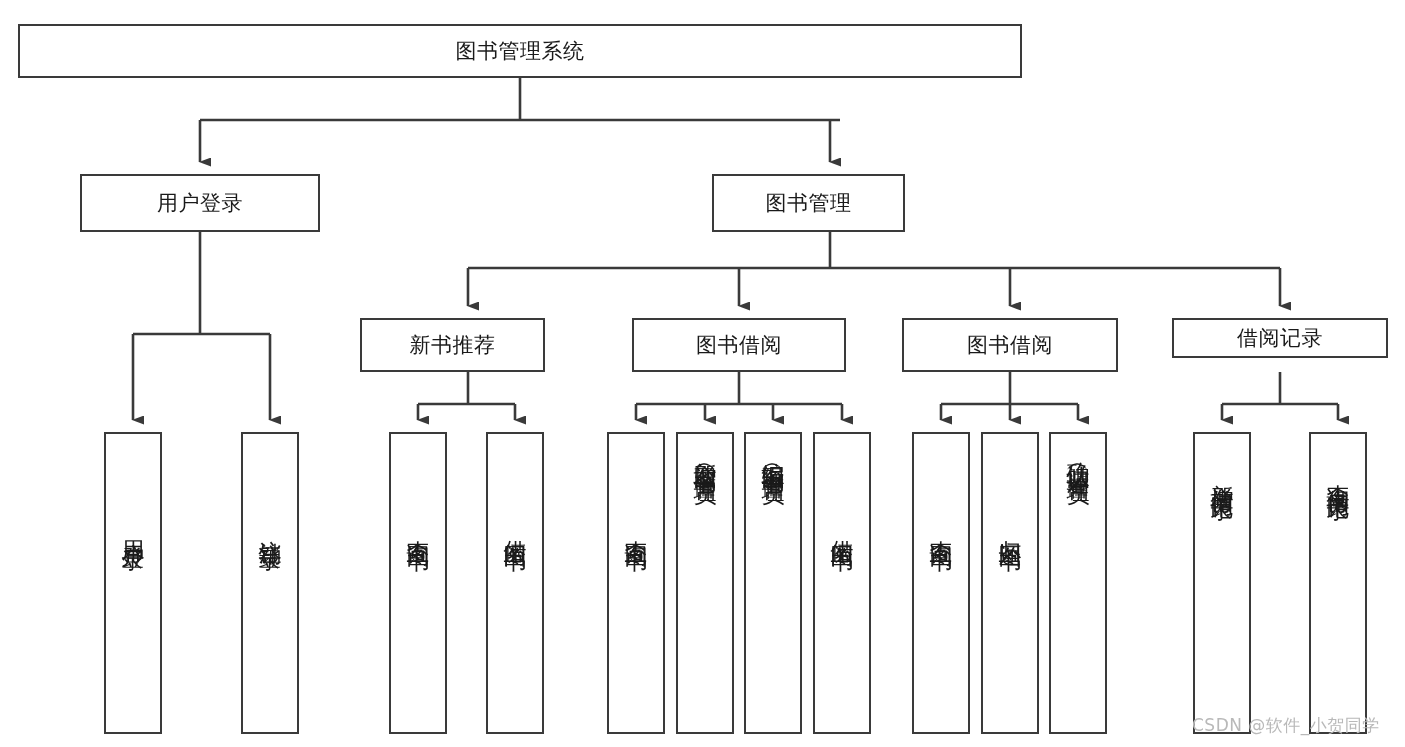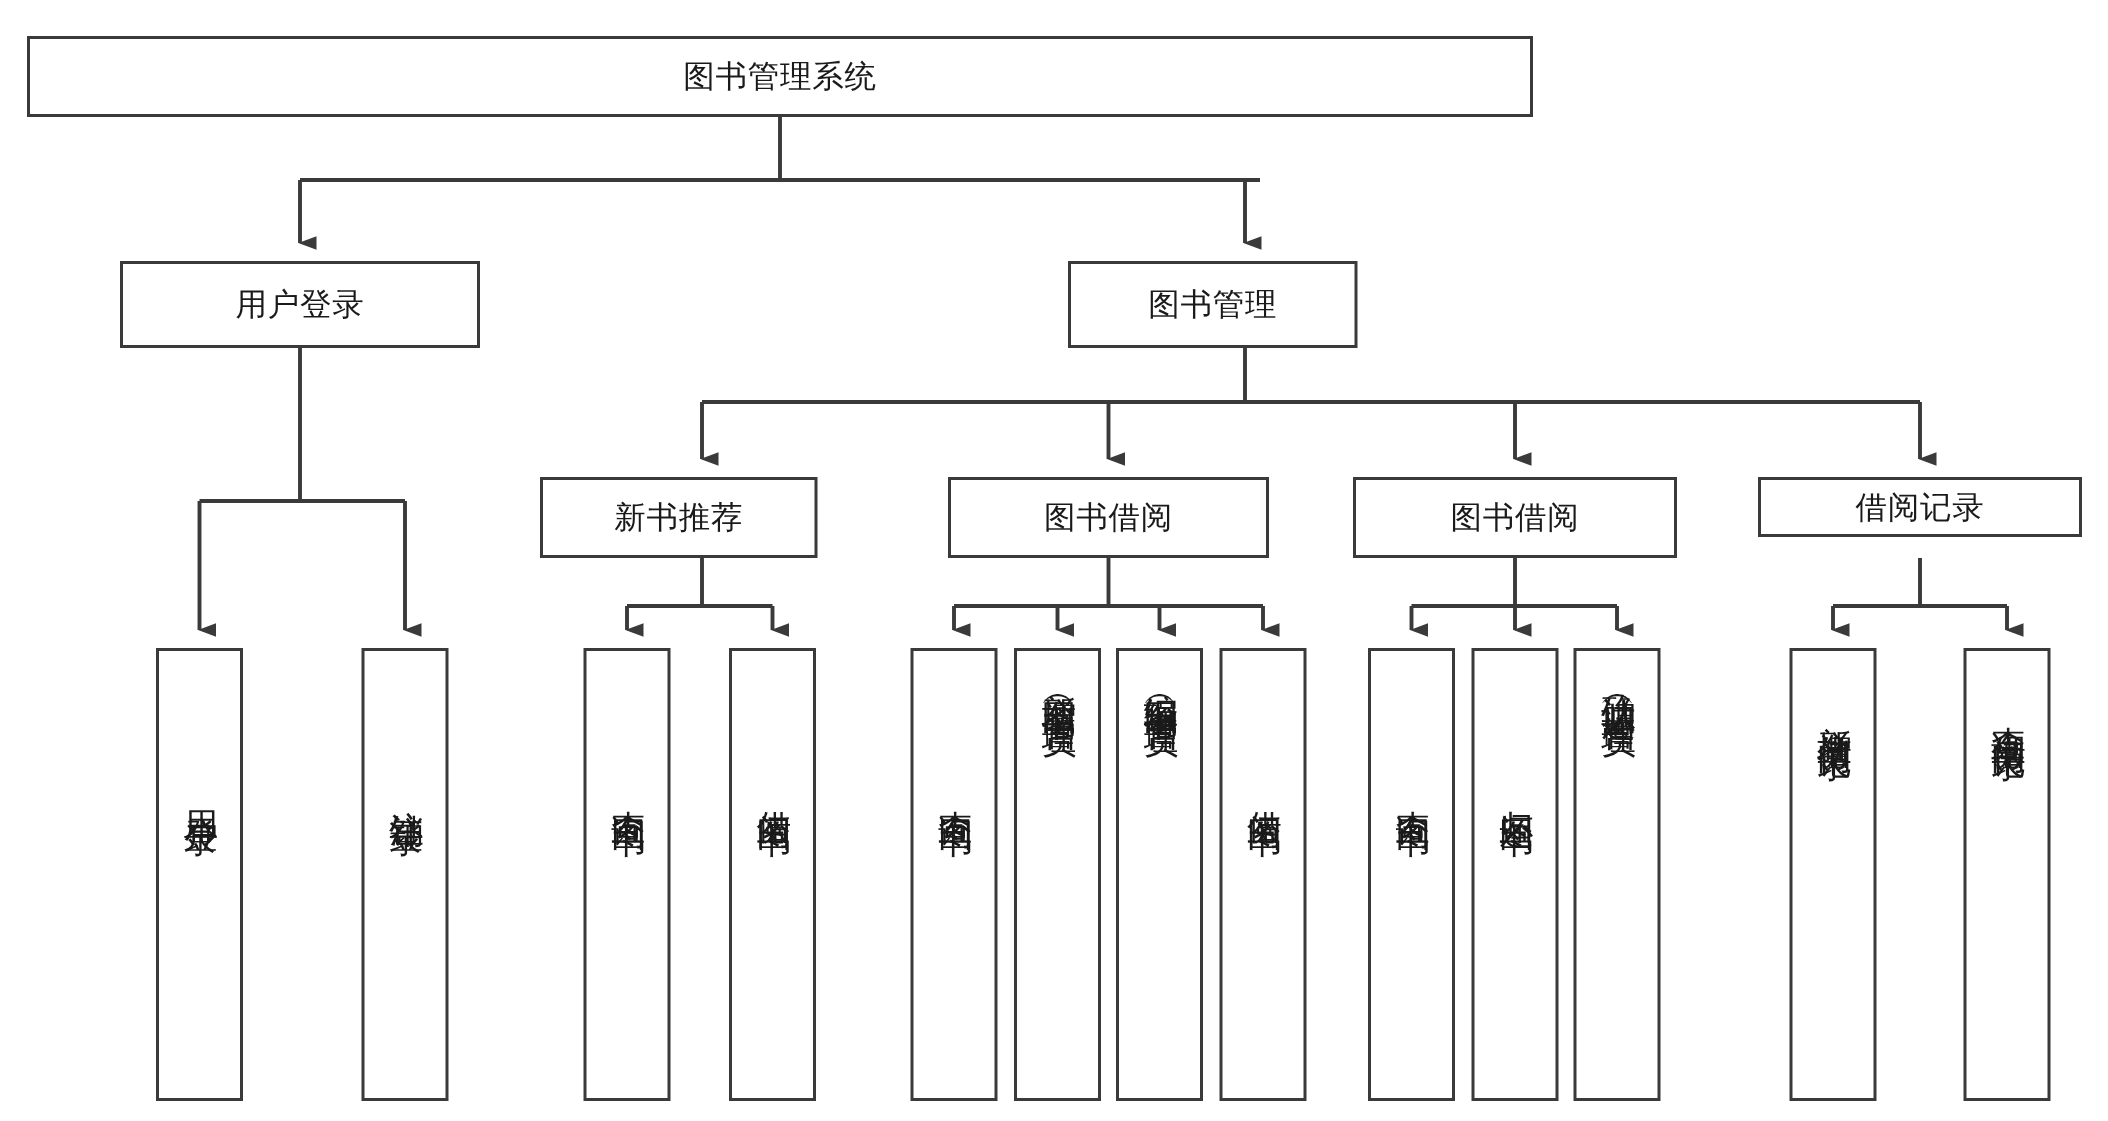--- a/index.html
+++ b/index.html
@@ -220,14 +220,15 @@
       <span class="vtext">新增借阅记录</span>
     </div>
   </div>
 
   <div class="node vert" style="left:1309px; top:432px; width:58px; height:302px;">
     <div class="vwrap" style="top:32px;">
       <span class="vtext">查询借阅记录</span>
     </div>
   </div>
 
+  <div class="watermark" style="left:1192px; top:714px;">CSDN @软件_小贺同学</div>
 
 </div>
 
 </body></html>

